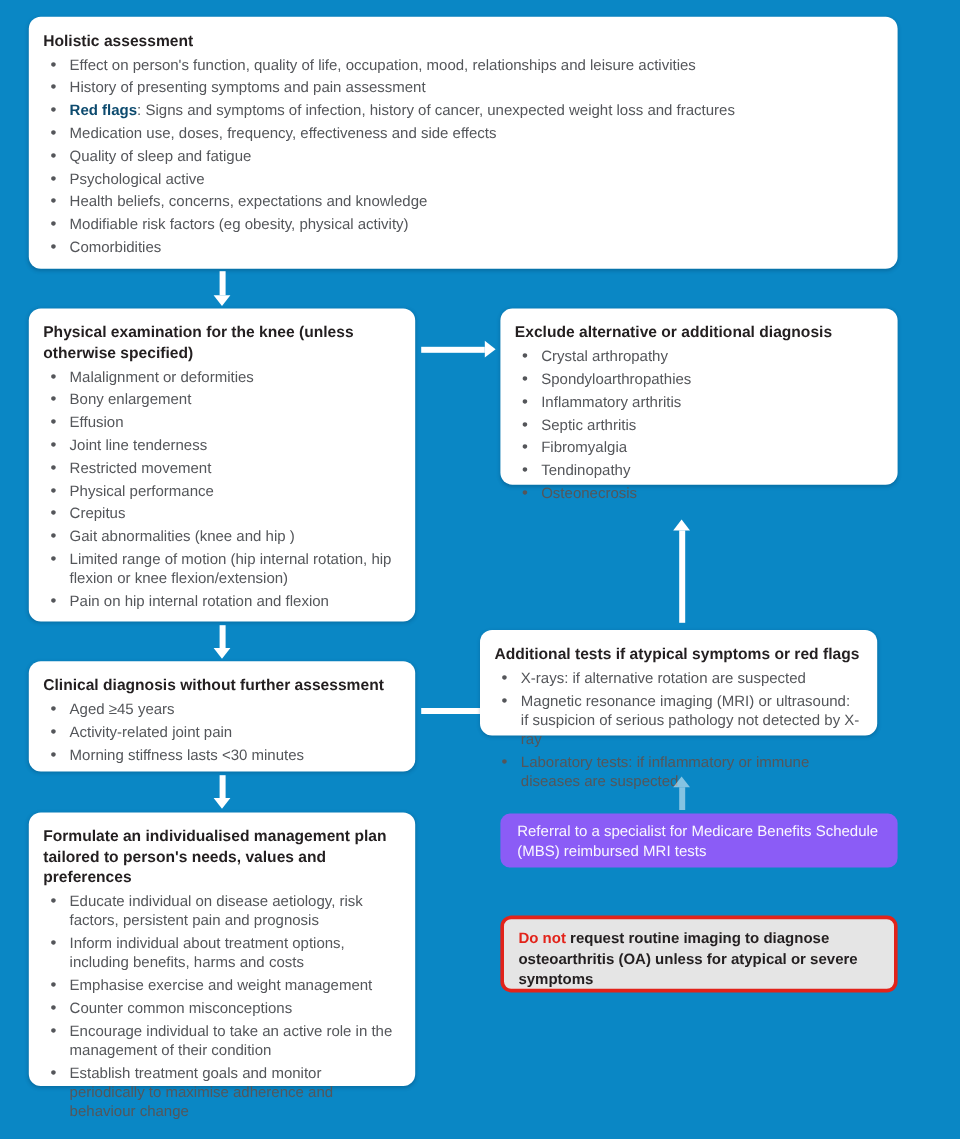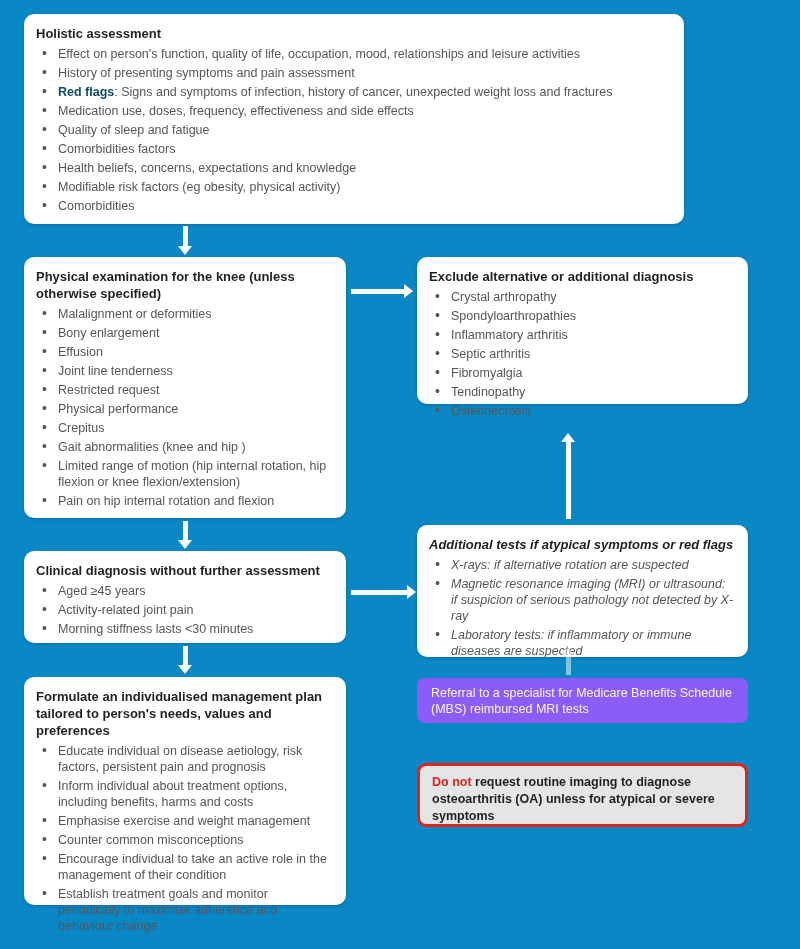--- a/index.html
+++ b/index.html
@@ -59,25 +59,25 @@
     border-bottom:9px solid #ffffff;
   }
   .arr-h{position:absolute;height:5px;background:#ffffff;}
   .arr-h.right::after{
     content:"";position:absolute;right:-9px;top:-5px;width:0;height:0;
     border-top:7.5px solid transparent;border-bottom:7.5px solid transparent;
     border-left:9px solid #ffffff;
   }
   .faded{opacity:.5;}
   
-  #box-holistic{left:24px;top:14px;width:660px;height:210px;}
+  #box-holistic{left:24px;top:14px;width:724px;height:210px;}
   #box-physical{left:24px;top:257px;width:322px;height:261px;}
   #box-exclude{left:417px;top:257px;width:331px;height:147px;}
   #box-clinical{left:24px;top:551px;width:322px;height:92px;}
-  #box-additional{left:417px;top:525px;width:331px;height:132px;font-style:italic;}
+  #box-additional{left:400px;top:525px;width:331px;height:88px;}
   #box-formulate{left:24px;top:677px;width:322px;height:228px;}
   #box-referral{
     left:417px;top:678px;width:331px;height:45px;
     background:#8b5cf6;border-radius:8px;box-shadow:none;
     padding:7px 14px;box-sizing:border-box;
   }
   #box-referral .ref-text{
     font-size:12.5px;line-height:16px;color:rgba(255,255,255,.95);
   }
   #box-warning{
@@ -104,37 +104,37 @@
 <div id="stage">
 
   <div class="box" id="box-holistic">
     <h2>Holistic assessment</h2>
     <ul class="bullets">
         <li>Effect on person's function, quality of life, occupation, mood, relationships and leisure activities</li>
         <li>History of presenting symptoms and pain assessment</li>
         <li><b>Red flags</b>: Signs and symptoms of infection, history of cancer, unexpected weight loss and fractures</li>
         <li>Medication use, doses, frequency, effectiveness and side effects</li>
         <li>Quality of sleep and fatigue</li>
-        <li>Comorbidities factors</li>
+        <li>Psychological active</li>
         <li>Health beliefs, concerns, expectations and knowledge</li>
         <li>Modifiable risk factors (eg obesity, physical activity)</li>
         <li>Comorbidities</li>
       </ul>
   </div>
 
   <div class="arr-v down" id="arrow-holistic-physical"></div>
 
   <div class="box" id="box-physical">
     <h2>Physical examination for the knee (unless otherwise specified)</h2>
     <ul class="bullets">
         <li>Malalignment or deformities</li>
         <li>Bony enlargement</li>
         <li>Effusion</li>
         <li>Joint line tenderness</li>
-        <li>Restricted request</li>
+        <li>Restricted movement</li>
         <li>Physical performance</li>
         <li>Crepitus</li>
         <li>Gait abnormalities (knee and hip )</li>
         <li>Limited range of motion (hip internal rotation, hip flexion or knee flexion/extension)</li>
         <li>Pain on hip internal rotation and flexion</li>
       </ul>
   </div>
 
   <div class="arr-h right" id="arrow-physical-exclude"></div>
 

